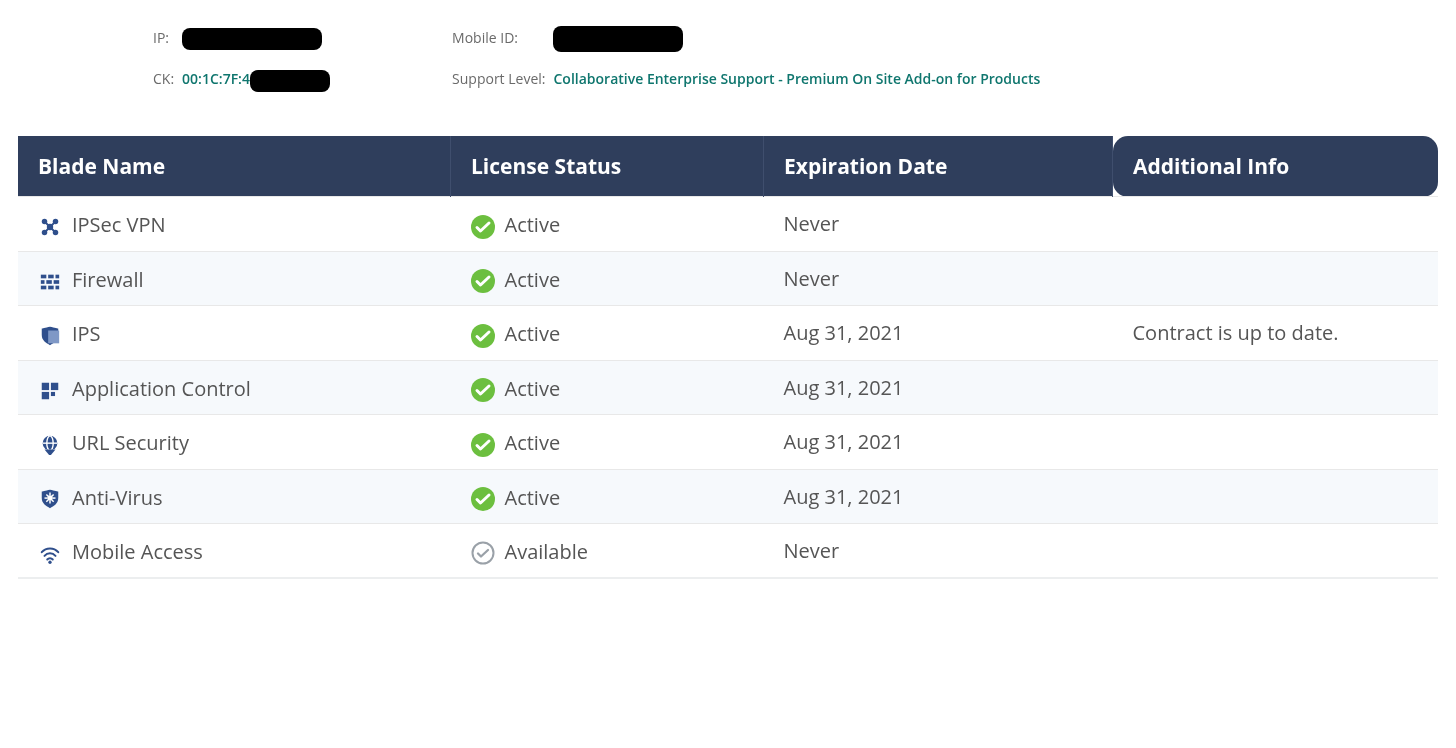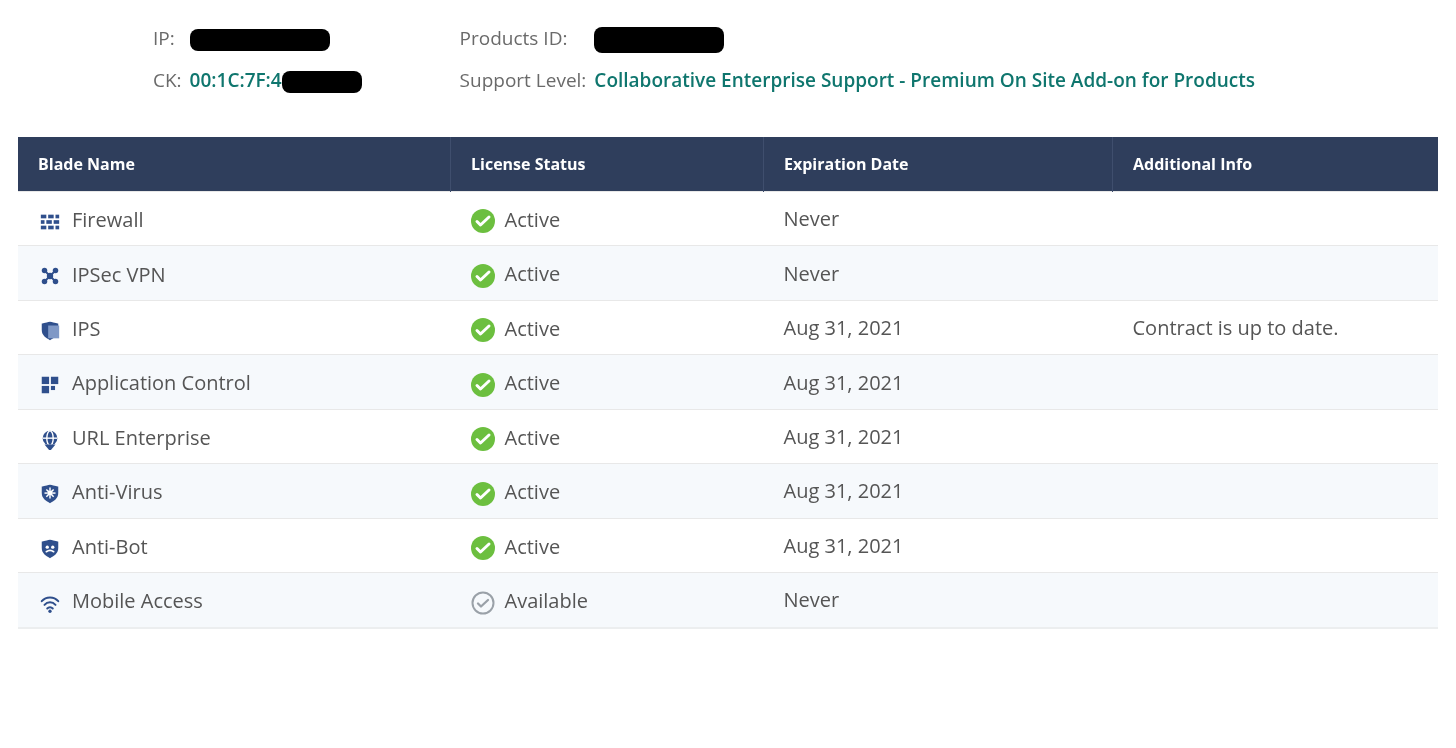--- a/index.html
+++ b/index.html
@@ -1,36 +1,36 @@
 <!DOCTYPE html>
 <html><head>
   <meta charset="utf-8">
   <style>
     body { margin:0; padding:0; background:#fff;
       font-family:"Segoe UI","Open Sans",Arial,sans-serif;
       color:#444; width:1456px; }
     .top-info { padding:25px 20px 30px 153px; }
     .info-table { border-spacing:0; }
     .info-table td { padding:0 30px 14px 0; vertical-align:top;
-      font-size:19px; line-height:26px; }
+      font-size:14px; line-height:26px; }
     .info-label { color:#6a6a6a; font-weight:400; white-space:nowrap;
       padding-right:8px !important; }
     .info-label2 { padding-left:20px !important; padding-right:8px !important; }
     .info-value { color:#0f766e; font-weight:600; white-space:nowrap; }
     .redact { display:inline-block; background:#000; border-radius:8px;
       vertical-align:middle; }
     .redact.r1 { width:140px; height:22px; }
     .redact.r2 { width:80px;  height:22px; }
     .redact.r3 { width:130px; height:26px; }
     table.blade-table { width:1420px; margin:0 18px 0 18px;
       border-collapse:collapse; font-size:20px; }
     .blade-table thead th { background:#2f3e5c; color:#fff;
-      text-align:left; font-weight:700; font-size:16px;
+      text-align:left; font-weight:700; font-size:21px;
       padding:16px 20px; border-right:1px solid #3f4e6d; }
-    .blade-table thead th:last-child { border-right:none; }
+    .blade-table thead th:last-child { border-right:none;border-radius:15px; }
     .blade-table tbody td { padding:12px 20px; color:#555;
       border-top:1px solid #e8e8e8; }
     .blade-table tbody tr:nth-child(even) td { background:#f6f9fc; }
     .col-name  { width:392px; }
     .col-lic   { width:272px; }
     .col-exp   { width:308px; }
     .col-info  { }
     .cell-name .icon { width:24px; text-align:center;
       display:inline-block; margin-right:10px; vertical-align:middle; }
     .cell-lic  .status-icon { display:inline-block; margin-right:10px;
@@ -44,21 +44,21 @@
 <body>
 
 <div class="top-info">
   <table class="info-table">
     <tbody>
         <tr>
       <td class="info-label">IP:</td>
       <td class="info-value" style="min-width:220px">
           <span class="redact r1"></span>
       </td>
-      <td class="info-label info-label2">Products ID:</td>
+      <td class="info-label info-label2">Mobile ID:</td>
       <td class="info-value">
           <span class="redact r3"></span>
       </td>
     </tr>
     <tr>
       <td class="info-label">CK:</td>
       <td class="info-value">
           <span>00:1C:7F:4</span><span class="redact r2"></span>
       </td>
       <td class="info-label info-label2">Support Level:</td>
@@ -73,40 +73,40 @@
     <tr>
       <th class="col-name">Blade Name</th>
       <th class="col-lic">License Status</th>
       <th class="col-exp">Expiration Date</th>
       <th class="col-info">Additional Info</th>
     </tr>
   </thead>
   <tbody id="blade-body">
       <tr>
         <td class="cell-name"><span class="icon"><svg width="22" height="22" viewBox="0 0 24 24">
+              <use href="#ipsec-vpn-icon"></use>
+            </svg></span><span class="name-text">IPSec VPN</span></td>
+        <td class="cell-lic"><span class="status-icon"><svg width="24" height="24" viewBox="0 0 24 24">
+              <use href="#ic-active"></use>
+            </svg></span><span class="status-text">Active</span></td>
+        <td class="cell-exp">Never</td>
+        <td class="cell-info"></td>
+      </tr>
+      <tr>
+        <td class="cell-name"><span class="icon"><svg width="22" height="22" viewBox="0 0 24 24">
               <use href="#firewall-icon"></use>
             </svg></span><span class="name-text">Firewall</span></td>
         <td class="cell-lic"><span class="status-icon"><svg width="24" height="24" viewBox="0 0 24 24">
               <use href="#ic-active"></use>
             </svg></span><span class="status-text">Active</span></td>
         <td class="cell-exp">Never</td>
         <td class="cell-info"></td>
       </tr>
       <tr>
         <td class="cell-name"><span class="icon"><svg width="22" height="22" viewBox="0 0 24 24">
-              <use href="#ipsec-vpn-icon"></use>
-            </svg></span><span class="name-text">IPSec VPN</span></td>
-        <td class="cell-lic"><span class="status-icon"><svg width="24" height="24" viewBox="0 0 24 24">
-              <use href="#ic-active"></use>
-            </svg></span><span class="status-text">Active</span></td>
-        <td class="cell-exp">Never</td>
-        <td class="cell-info"></td>
-      </tr>
-      <tr>
-        <td class="cell-name"><span class="icon"><svg width="22" height="22" viewBox="0 0 24 24">
               <use href="#ips-icon"></use>
             </svg></span><span class="name-text">IPS</span></td>
         <td class="cell-lic"><span class="status-icon"><svg width="24" height="24" viewBox="0 0 24 24">
               <use href="#ic-active"></use>
             </svg></span><span class="status-text">Active</span></td>
         <td class="cell-exp">Aug 31, 2021</td>
         <td class="cell-info">Contract is up to date.</td>
       </tr>
       <tr>
         <td class="cell-name"><span class="icon"><svg width="22" height="22" viewBox="0 0 24 24">
@@ -114,41 +114,31 @@
             </svg></span><span class="name-text">Application Control</span></td>
         <td class="cell-lic"><span class="status-icon"><svg width="24" height="24" viewBox="0 0 24 24">
               <use href="#ic-active"></use>
             </svg></span><span class="status-text">Active</span></td>
         <td class="cell-exp">Aug 31, 2021</td>
         <td class="cell-info"></td>
       </tr>
       <tr>
         <td class="cell-name"><span class="icon"><svg width="22" height="22" viewBox="0 0 24 24">
               <use href="#url-filtering-icon"></use>
-            </svg></span><span class="name-text">URL Enterprise</span></td>
+            </svg></span><span class="name-text">URL Security</span></td>
         <td class="cell-lic"><span class="status-icon"><svg width="24" height="24" viewBox="0 0 24 24">
               <use href="#ic-active"></use>
             </svg></span><span class="status-text">Active</span></td>
         <td class="cell-exp">Aug 31, 2021</td>
         <td class="cell-info"></td>
       </tr>
       <tr>
         <td class="cell-name"><span class="icon"><svg width="22" height="22" viewBox="0 0 24 24">
               <use href="#anti-virus-icon"></use>
             </svg></span><span class="name-text">Anti-Virus</span></td>
-        <td class="cell-lic"><span class="status-icon"><svg width="24" height="24" viewBox="0 0 24 24">
-              <use href="#ic-active"></use>
-            </svg></span><span class="status-text">Active</span></td>
-        <td class="cell-exp">Aug 31, 2021</td>
-        <td class="cell-info"></td>
-      </tr>
-      <tr>
-        <td class="cell-name"><span class="icon"><svg width="22" height="22" viewBox="0 0 24 24">
-              <use href="#anti-bot-icon"></use>
-            </svg></span><span class="name-text">Anti-Bot</span></td>
         <td class="cell-lic"><span class="status-icon"><svg width="24" height="24" viewBox="0 0 24 24">
               <use href="#ic-active"></use>
             </svg></span><span class="status-text">Active</span></td>
         <td class="cell-exp">Aug 31, 2021</td>
         <td class="cell-info"></td>
       </tr>
       <tr>
         <td class="cell-name"><span class="icon"><svg width="22" height="22" viewBox="0 0 24 24">
               <use href="#mobile-access-icon"></use>
             </svg></span><span class="name-text">Mobile Access</span></td>

